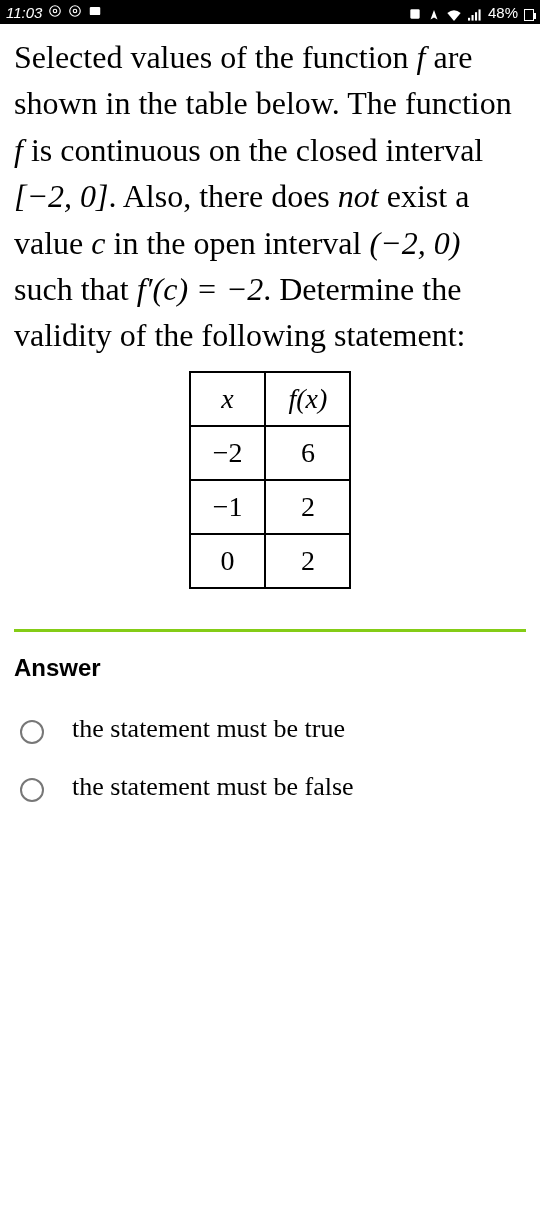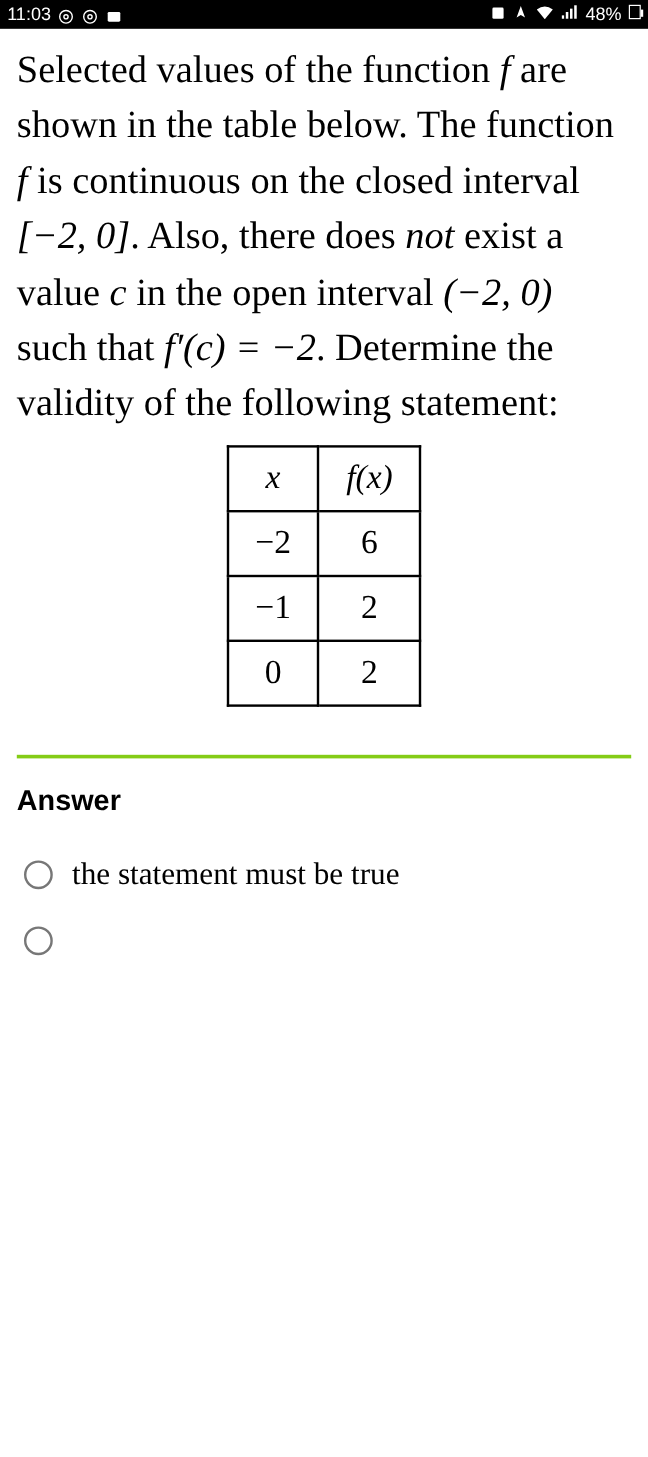--- a/index.html
+++ b/index.html
@@ -15,22 +15,22 @@
     height: 24px;
     background: #000;
     color: #fff;
     display: flex;
     justify-content: space-between;
     align-items: center;
     font-family: Arial, sans-serif;
     font-size: 15px;
     padding: 0 6px;
   }
-  .status-left { display: flex; align-items: flex-end; gap: 6px; }
-  .status-right { display: flex; align-items: flex-start; gap: 6px; }
+  .status-left { display: flex; align-items: flex-start; gap: 6px; font-style: italic; }
+  .status-right { display: flex; align-items: flex-end; gap: 6px; }
   .status-icon { display: inline-flex; align-items: center; }
   .content {
     padding: 10px 14px 0 14px;
   }
   .problem-text {
     font-size: 32px;
     line-height: 1.45;
     margin-bottom: 12px;
   }
   .statement-text {
@@ -59,22 +59,22 @@
     padding-bottom: 10px;
   }
   .answer-heading {
     font-family: Arial, Helvetica, sans-serif;
     font-weight: bold;
     font-size: 24px;
     margin-bottom: 32px;
   }
   .option {
     display: flex;
-    align-items: center;
-    gap: 16px;
+    align-items: flex-end;
+    gap: 28px;
     font-size: 26px;
     margin-bottom: 28px;
     padding-left: 6px;
   }
   .radio {
     width: 24px;
     height: 24px;
     border: 2px solid #777;
     border-radius: 50%;
     flex: 0 0 24px;
@@ -171,16 +171,17 @@
   <div class="answer-block">
     <div class="answer-heading">Answer</div>
 
     <div class="option">
       <span class="radio"></span>
       <span>the statement must be true</span>
     </div>
 
     <div class="option">
       <span class="radio"></span>
+      <span>the statement must be false</span>
     </div>
   </div>
 
 </div>
 
 </body></html>

